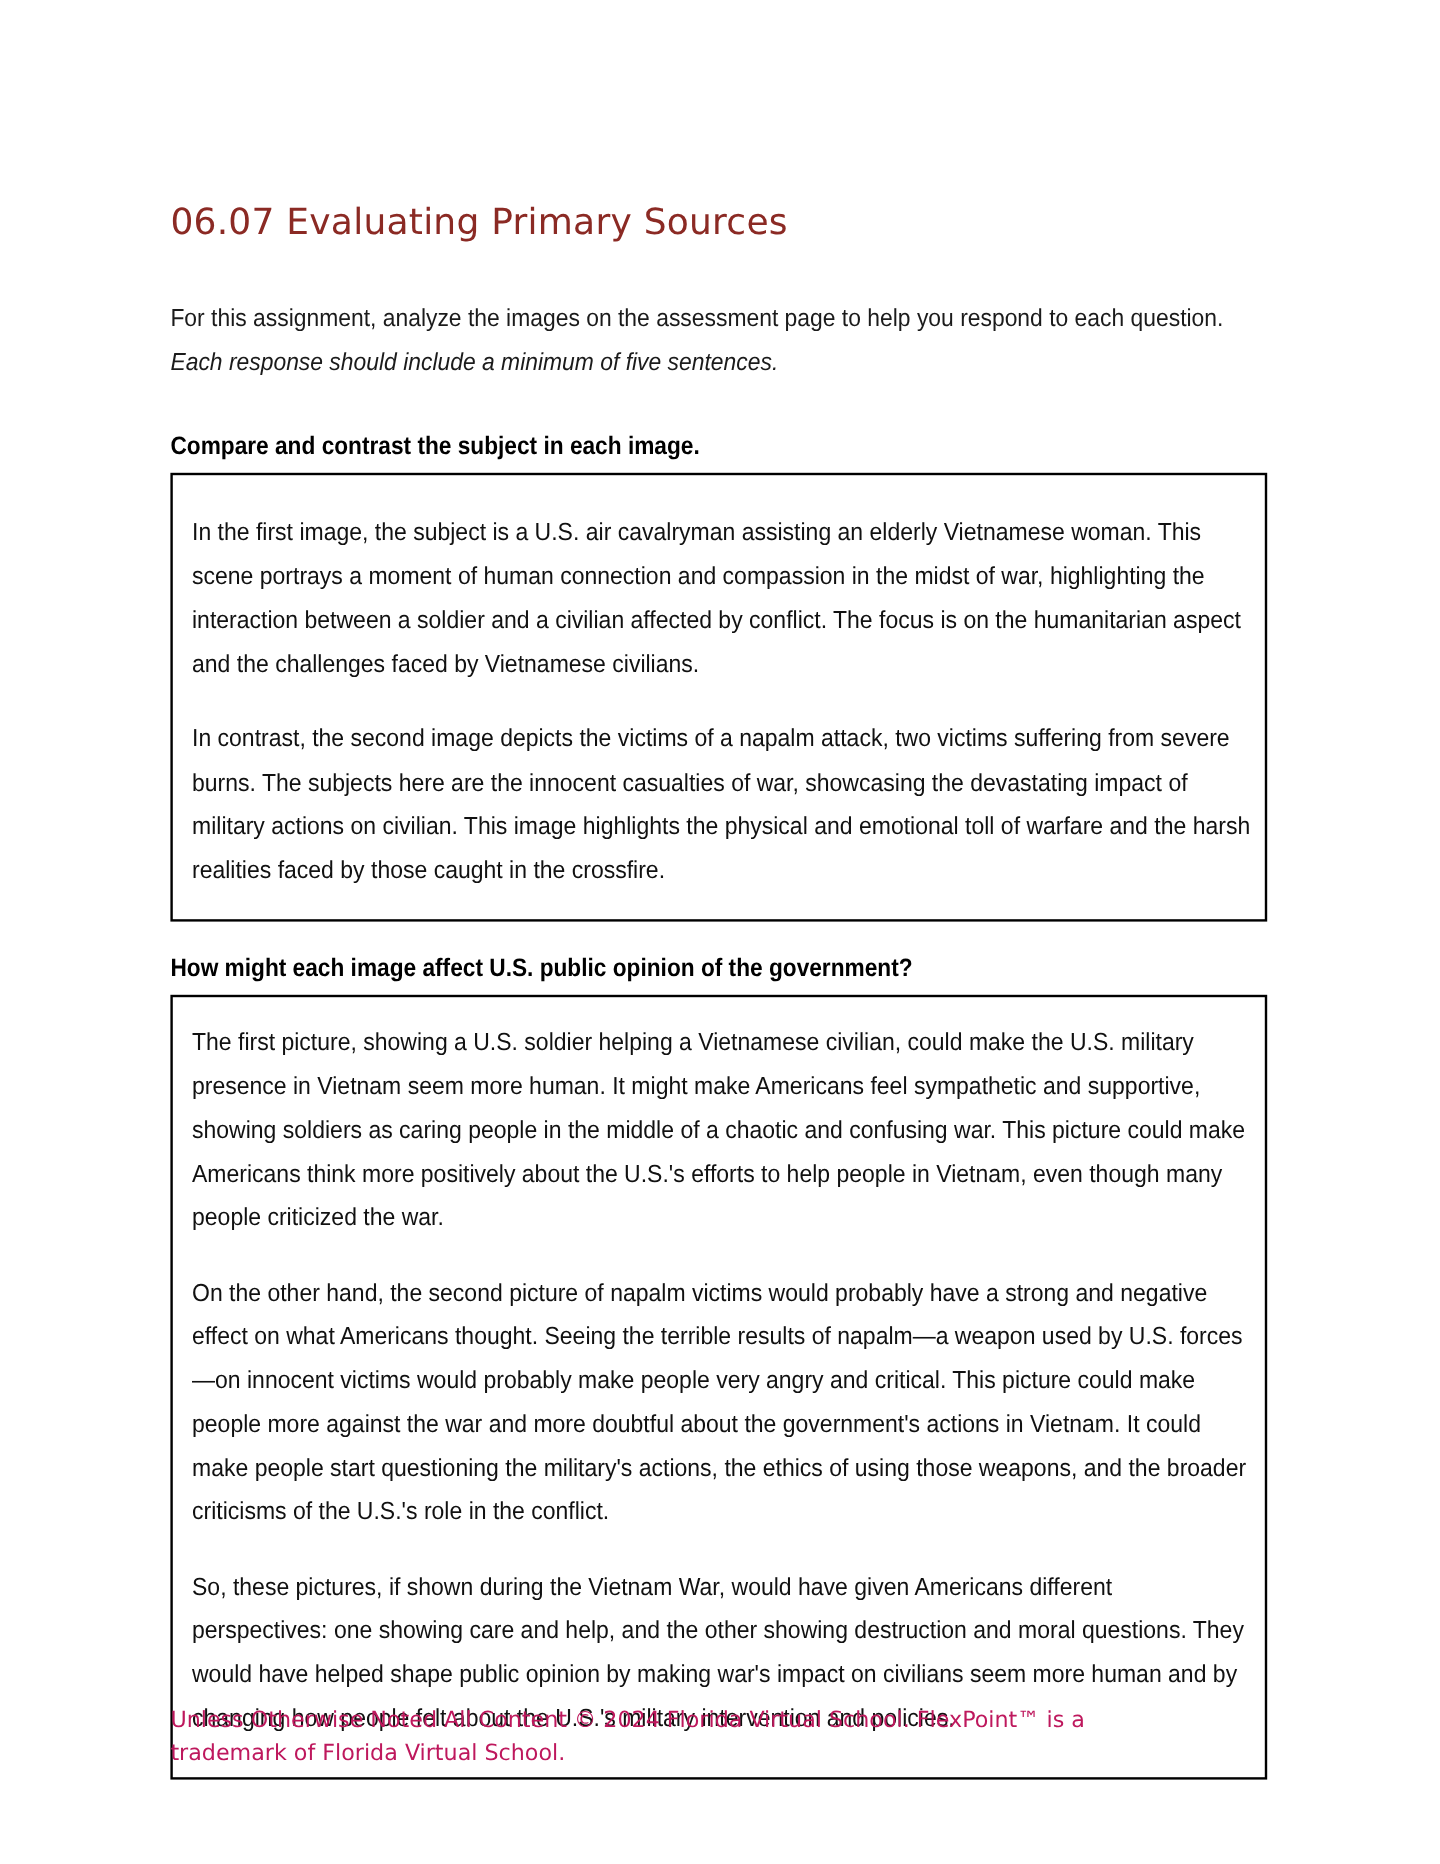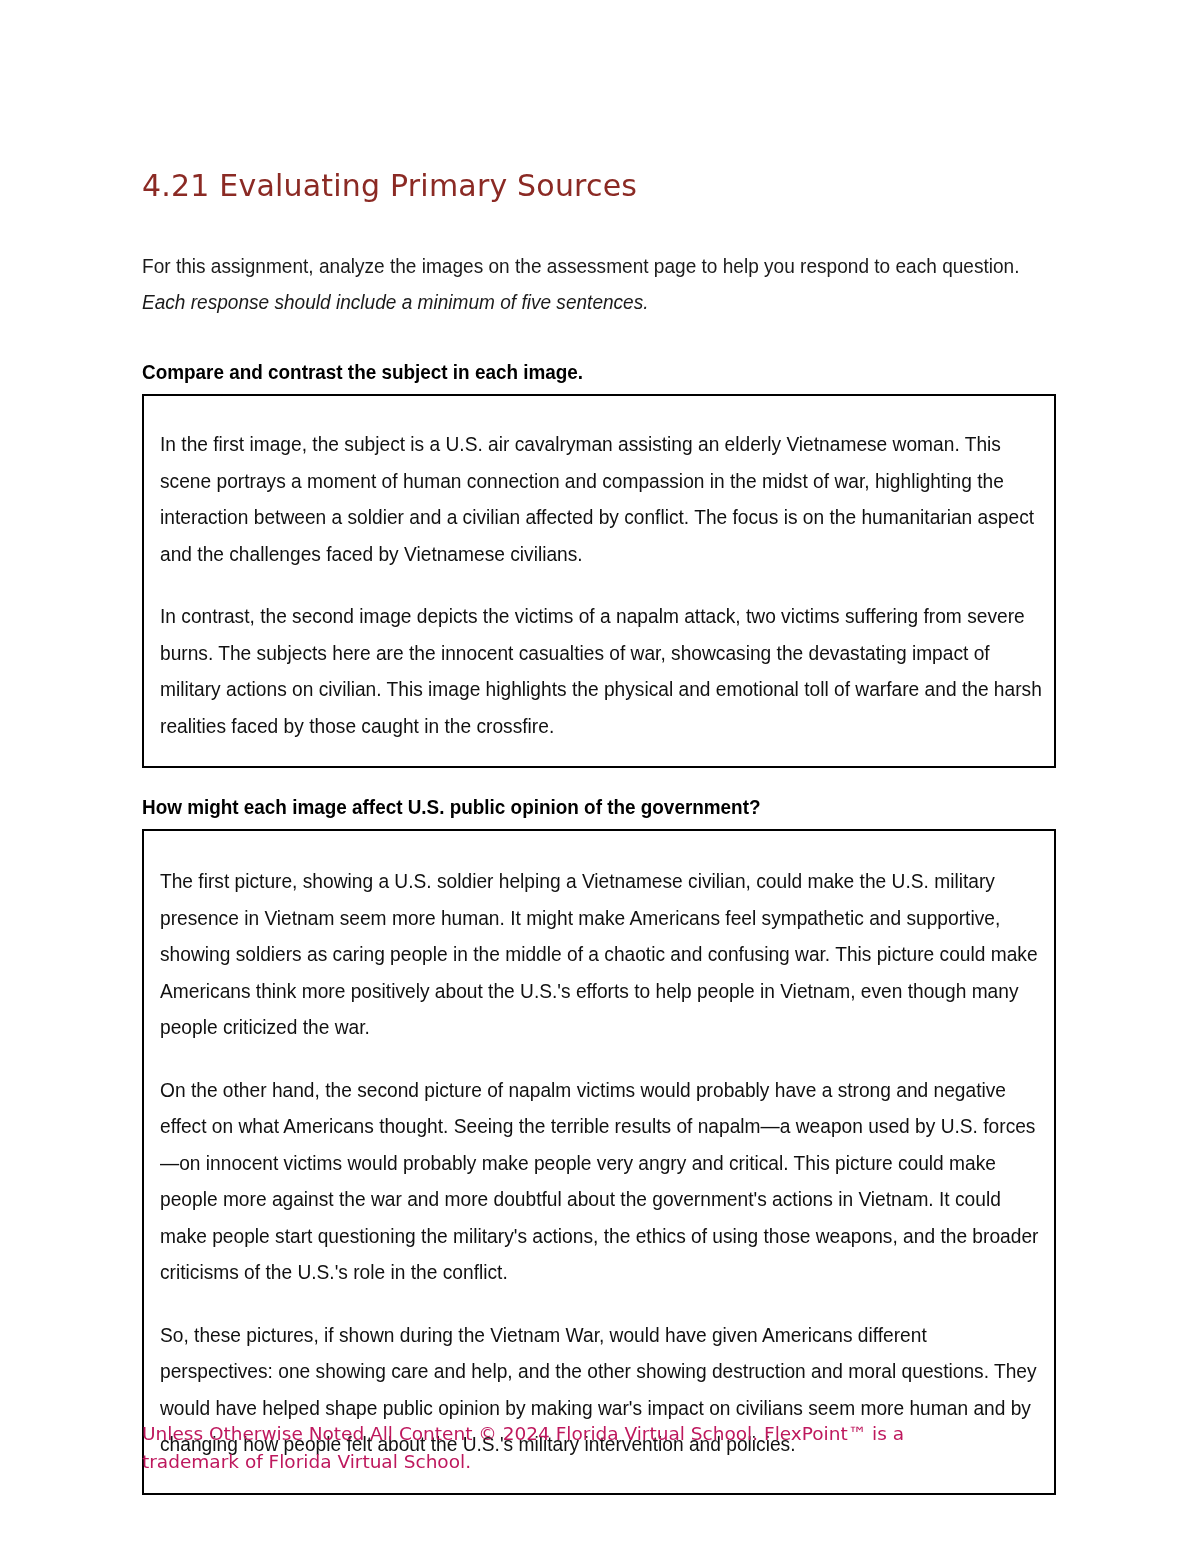--- a/index.html
+++ b/index.html
@@ -84,21 +84,21 @@
     line-height: 1.78;
     color: #111111;
     transform: scaleX(0.935);
     transform-origin: left top;
     width: 945px;
   }
   .answer-box p + p {
     margin-top: 26px;
   }
   #answer-box-2 {
-    padding: 32px 18px 30px 16px;
+    padding: 20px 18px 30px 16px;
     min-height: 637px;
   }
 
   
   .footer {
     position: absolute;
     left: 142px;
     top: 1420px;
     width: 860px;
     font-family: "DejaVu Sans", sans-serif;
@@ -106,21 +106,21 @@
     line-height: 1.5;
     color: #be185d;
   }
 </style>
 </head>
 <body>
 
 <div class="page">
   <div class="content">
 
-    <h1 class="doc-title">4.21 Evaluating Primary Sources</h1>
+    <h1 class="doc-title">06.07 Evaluating Primary Sources</h1>
 
     <p class="intro">
       <span>For this assignment, analyze the images on the assessment page to help you respond to each question. </span><span class="italic">Each response should include a minimum of five sentences.</span>
     </p>
 
     <h2 class="question-heading q1-heading">Compare and contrast the subject in each image.</h2>
 
     <div class="answer-box" id="answer-box-1">
       <p>In the first image, the subject is a U.S. air cavalryman assisting an elderly Vietnamese woman. This scene portrays a moment of human connection and compassion in the midst of war, highlighting the interaction between a soldier and a civilian affected by conflict. The focus is on the humanitarian aspect and the challenges faced by Vietnamese civilians.</p>
       <p>In contrast, the second image depicts the victims of a napalm attack, two victims suffering from severe burns. The subjects here are the innocent casualties of war, showcasing the devastating impact of military actions on civilian. This image highlights the physical and emotional toll of warfare and the harsh realities faced by those caught in the crossfire.</p>

